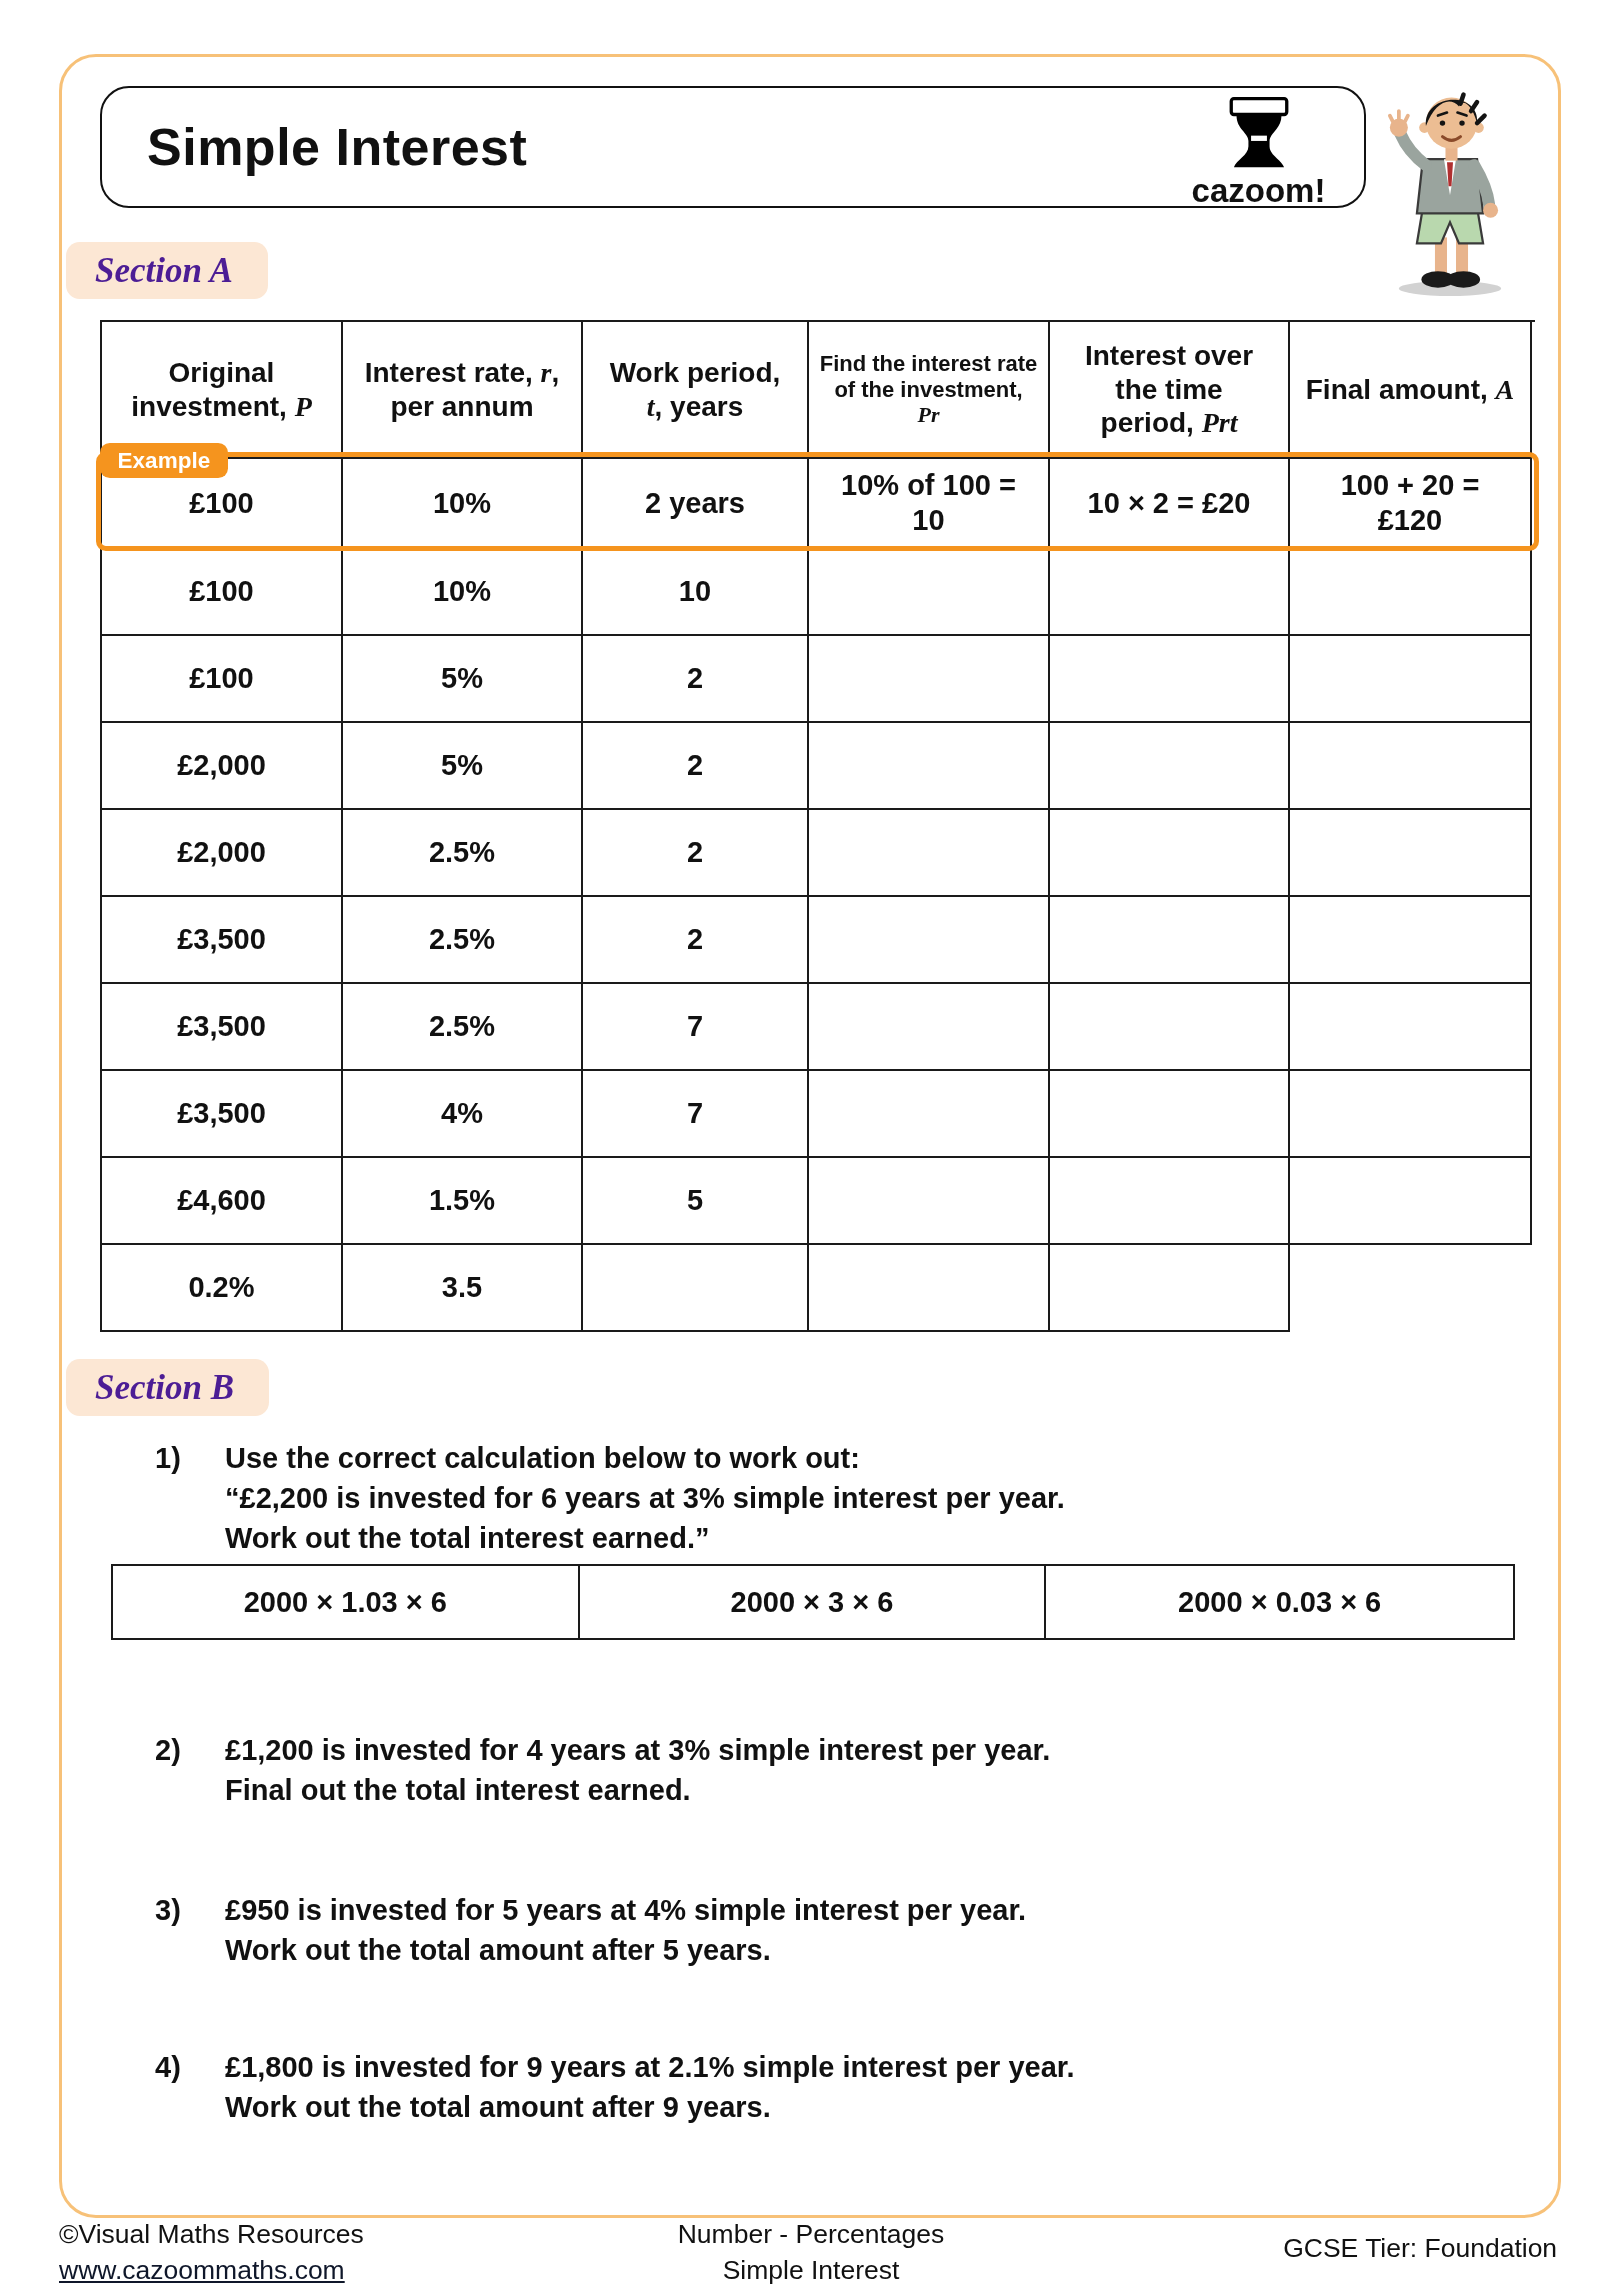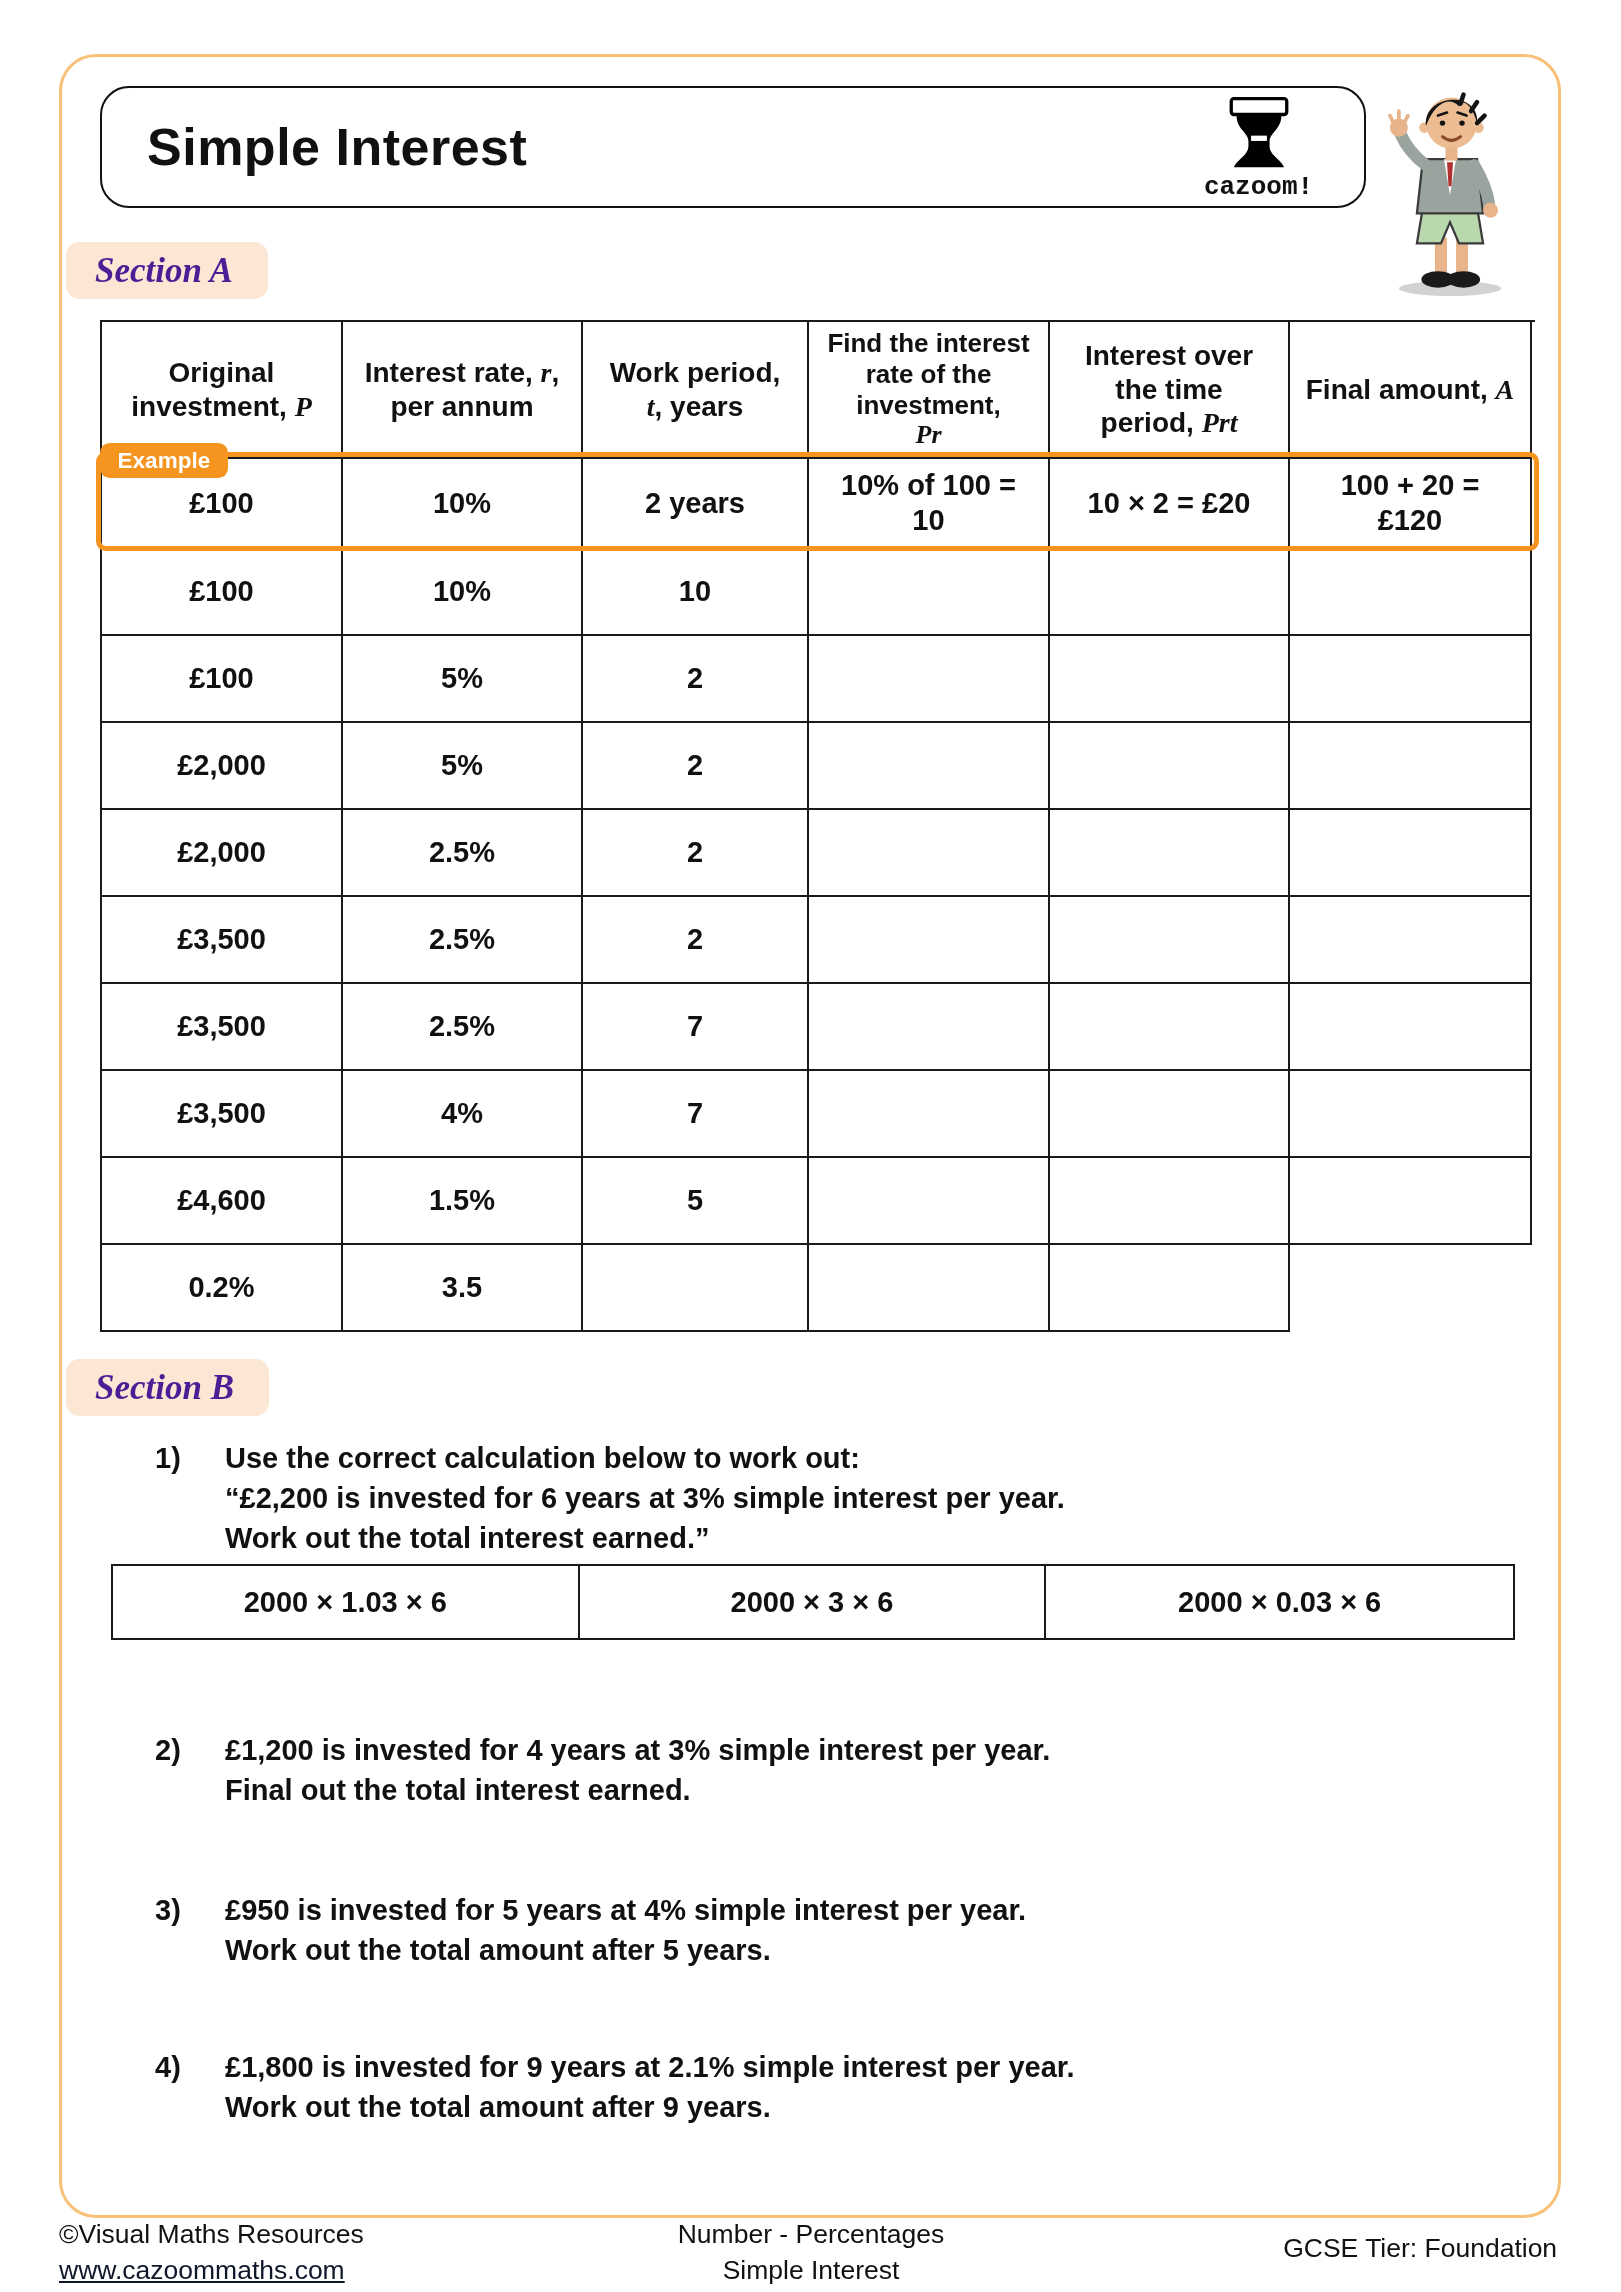--- a/index.html
+++ b/index.html
@@ -7,41 +7,41 @@
   .sheet { position:relative; width:1621px; height:2293px; background:#fff; overflow:hidden; }
 
   .page-border { position:absolute; left:59px; top:54px; width:1502px; height:2164px;
     border:3.9px solid #f7c178; border-radius:37px; }
 
   
   .title-box { position:absolute; left:100px; top:86px; width:1266px; height:122px;
     border:2.9px solid #111; border-radius:29px; background:#fff; display:flex; align-items:center; }
   .page-title { font-size:52px; font-weight:700; margin-left:45px; letter-spacing:0.5px; }
   .logo { position:absolute; right:37px; top:7.8px; width:137px; text-align:center; }
-  .logo-text { font-family:Liberation Mono, monospace; font-weight:700; font-size:26px; margin-top:-2px; }
+  .logo-text { font-family:Liberation Sans, sans-serif; font-weight:700; font-size:33px; margin-top:-2px; }
   .boy { position:absolute; left:1377px; top:78px; width:152px; height:218px; }
 
   
   .section-label { position:absolute; left:66px; height:57px; background:#fce7d4; border-radius:13.7px;
     display:flex; align-items:center; padding:0 35px 0 29px;
     font-family:"Liberation Serif", serif; font-style:italic; font-weight:700; font-size:35px; color:#4c1d95; }
   .section-a-label { top:242px; }
   .section-b-label { top:1359px; }
 
   
   .table-wrap { position:absolute; left:100px; top:320px; width:1435px; }
   .grid { display:grid; grid-template-columns:241px 240px 226px 241px 240px 242px;
     grid-template-rows:137px 90px repeat(9, 87px);
     border-top:2px solid #1a1a1a; border-left:2px solid #1a1a1a; background:#fff; }
   .cell { border-right:2px solid #1a1a1a; border-bottom:2px solid #1a1a1a;
     display:flex; align-items:center; justify-content:center; text-align:center;
     font-weight:700; font-size:29px; line-height:1.2; padding:3.9px 15.7px; }
   .cell .ct { width:100%; }
   .cell.th { font-size:28px; }
-  .cell.th.small { font-size:26px; line-height:1.18; padding:3.9px 9.8px; }
+  .cell.th.small { font-size:22px; line-height:1.18; padding:3.9px 9.8px; }
   .mvar { font-family:"Liberation Serif", serif; font-style:italic; font-weight:700; }
   .cell.th.small .mvar { display:block; }
   .example-outline { position:absolute; left:-3.9px; top:132px; width:1443px; height:99px;
     border:5.9px solid #f5941e; border-radius:9.8px; pointer-events:none; }
   .example-badge { position:absolute; left:0px; top:123px; height:35px; background:#f5941e; color:#fff;
     font-weight:700; font-size:22.5px; display:flex; align-items:center; padding:0 17.6px;
     border-radius:9.8px; z-index:3; }
 
   
   .question { position:absolute; left:155px; display:flex; font-weight:700; font-size:29px; line-height:1.38; }

